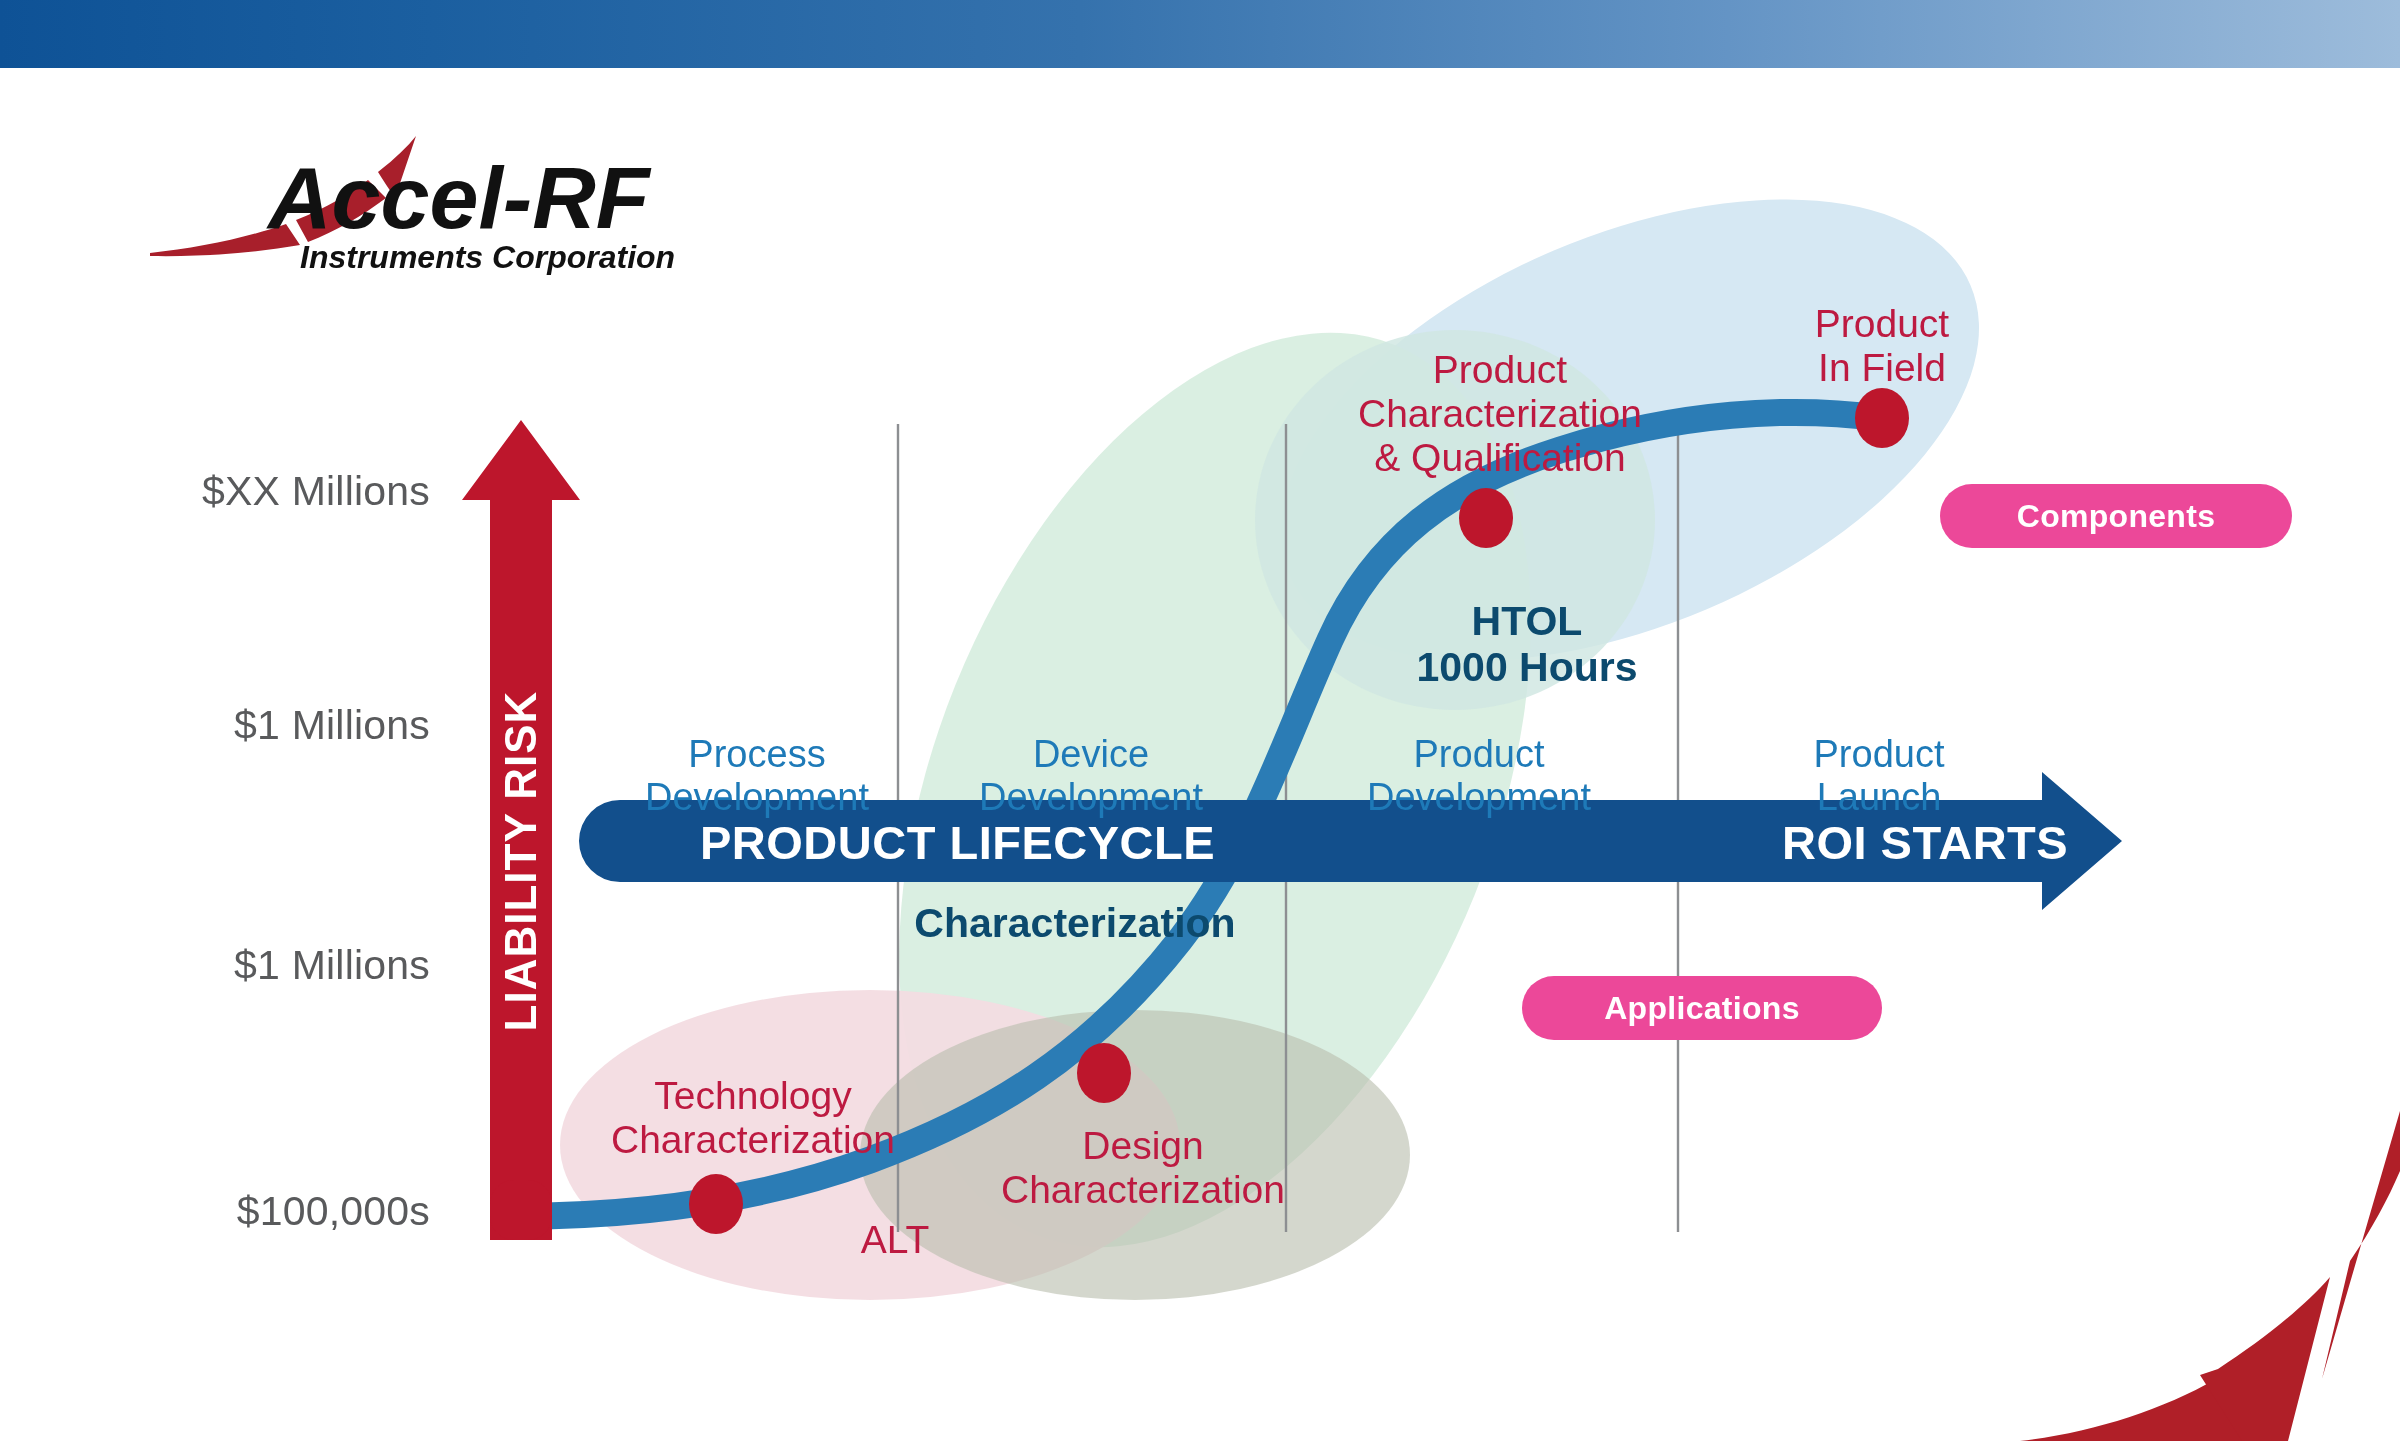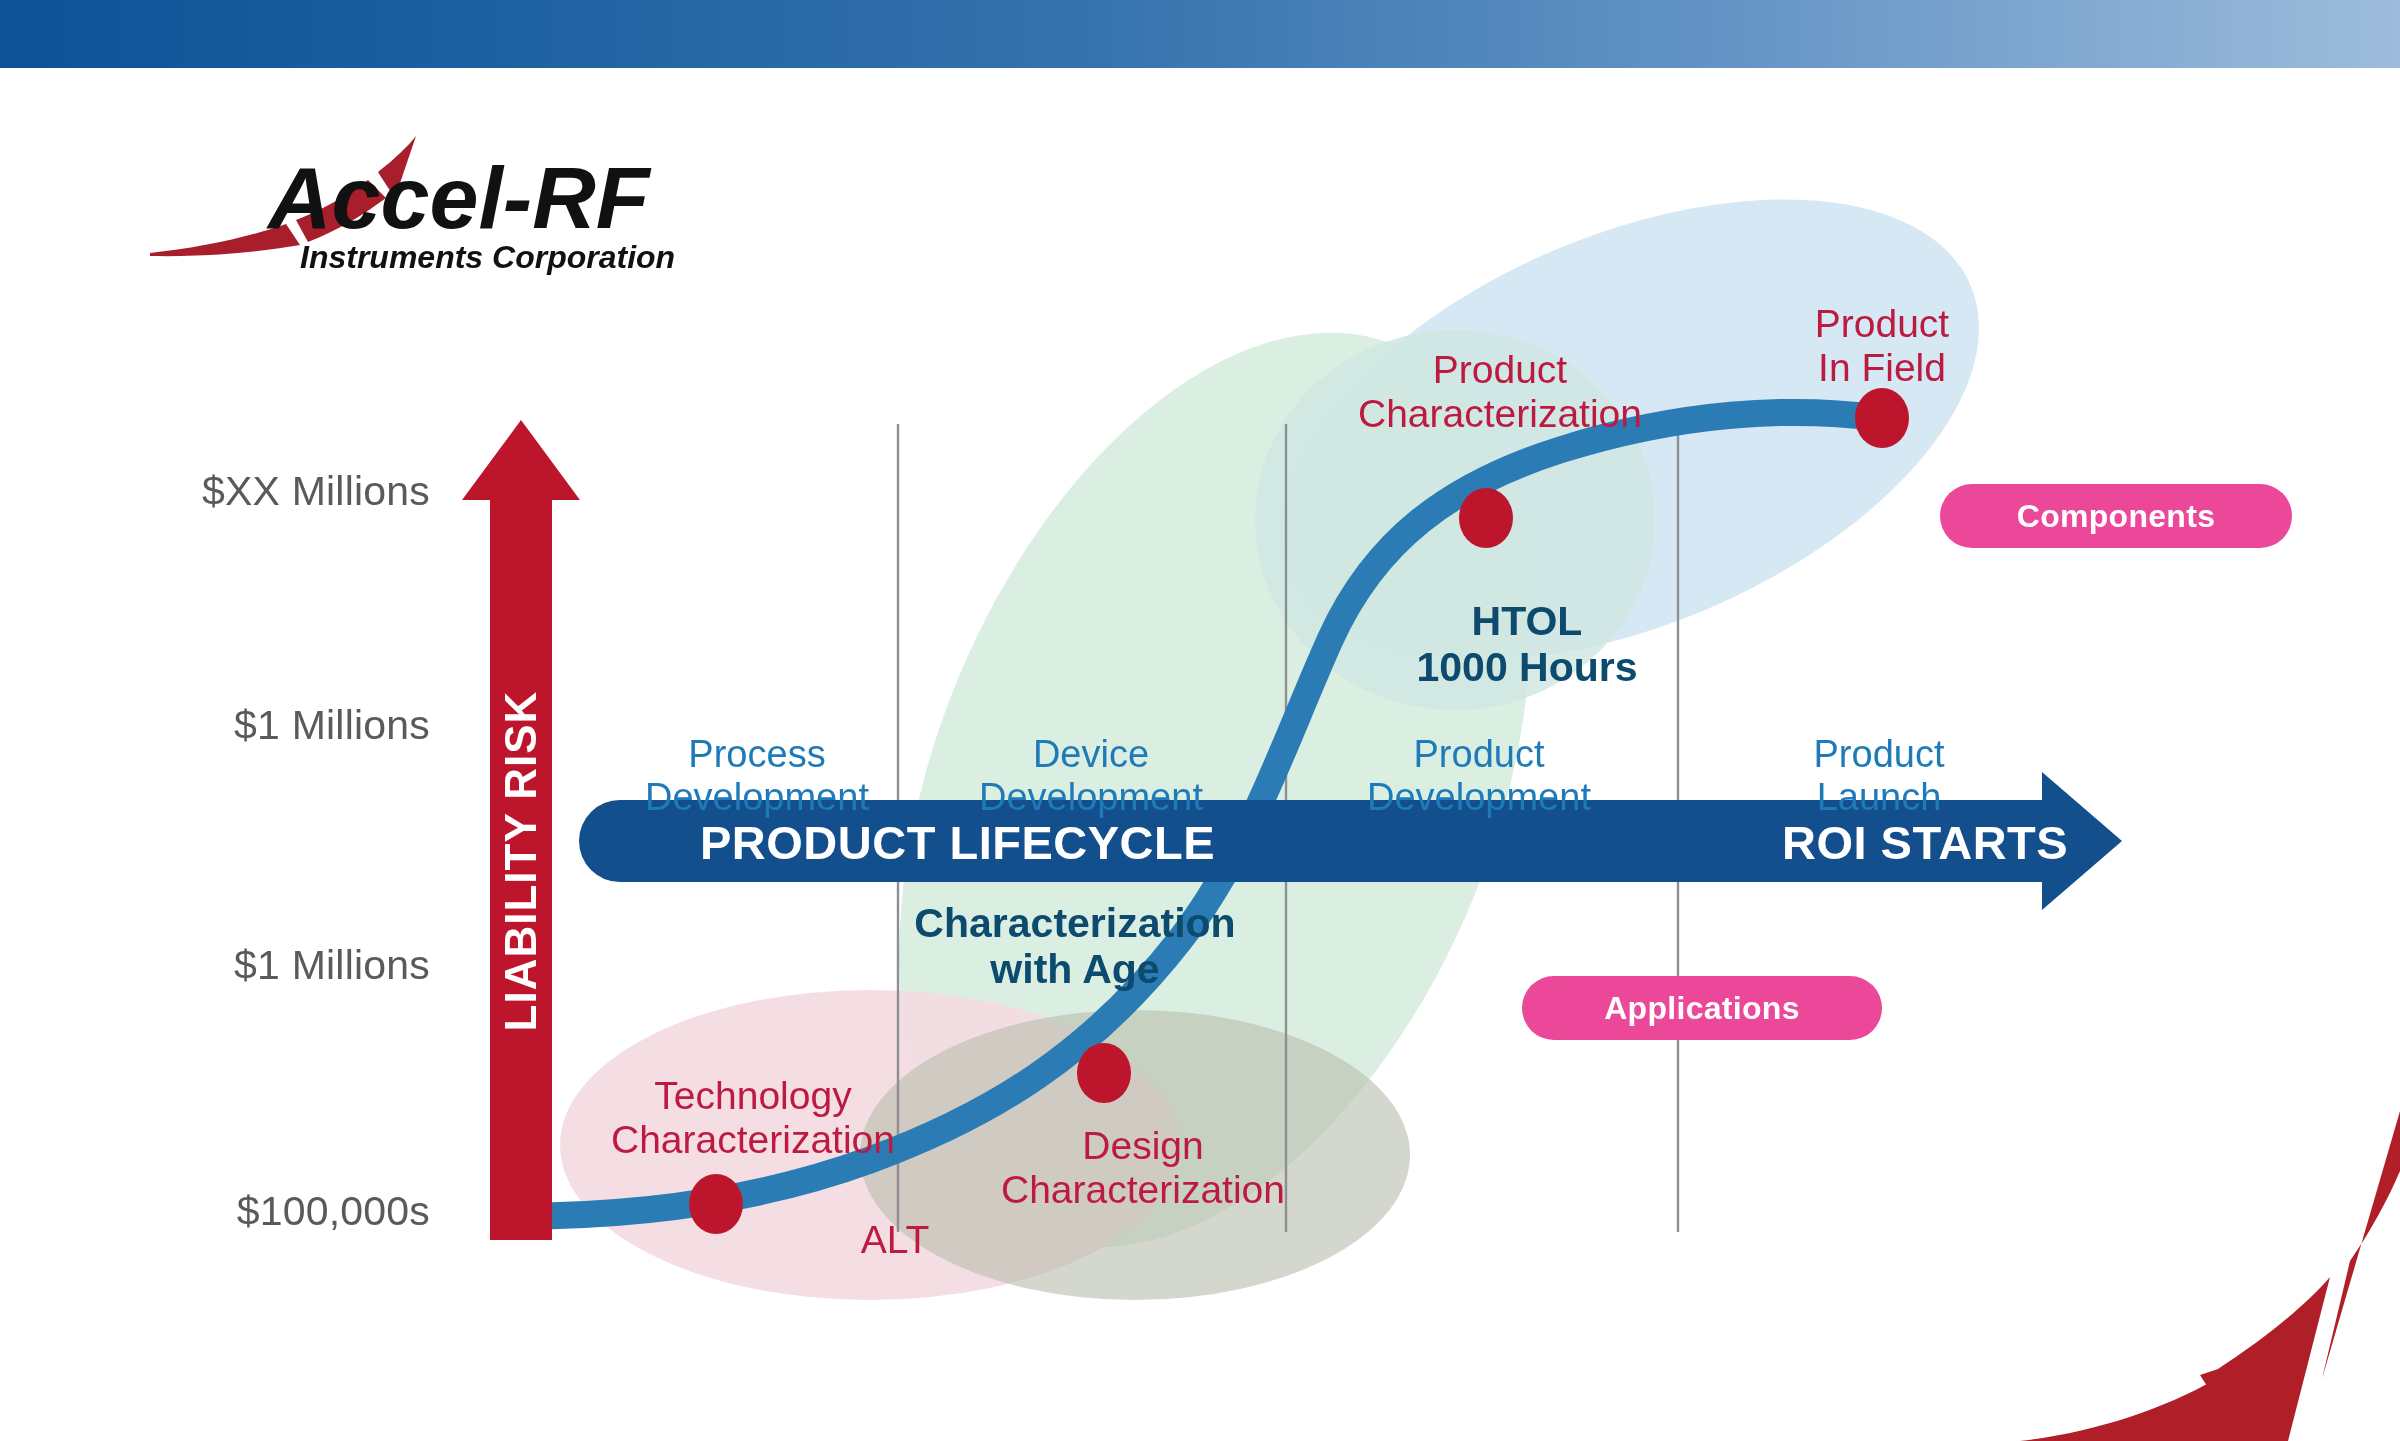--- a/index.html
+++ b/index.html
@@ -166,30 +166,30 @@
 
 
   <div class="anno crimson" style="left:1762px;top:302px;width:240px;">
     <div>Product</div>
     <div>In Field</div>
   </div>
 
   <div class="anno crimson" style="left:1300px;top:348px;width:400px;">
     <div>Product</div>
     <div>Characterization</div>
+    <div>&amp; Qualification</div>
   </div>
 
   <div class="anno green" style="left:1392px;top:598px;width:270px;">
     <div>HTOL</div>
     <div>1000 Hours</div>
   </div>
 
   <div class="anno green" style="left:890px;top:900px;width:370px;">
     <div>Characterization</div>
-    <div>with Age</div>
   </div>
 
   <div class="anno crimson" style="left:568px;top:1074px;width:370px;">
     <div>Technology</div>
     <div>Characterization</div>
   </div>
 
   <div class="anno crimson" style="left:958px;top:1124px;width:370px;">
     <div>Design</div>
     <div>Characterization</div>

